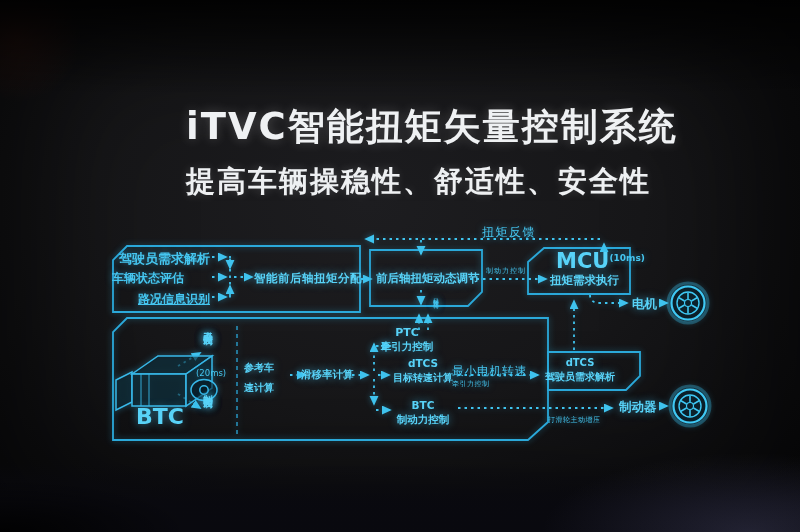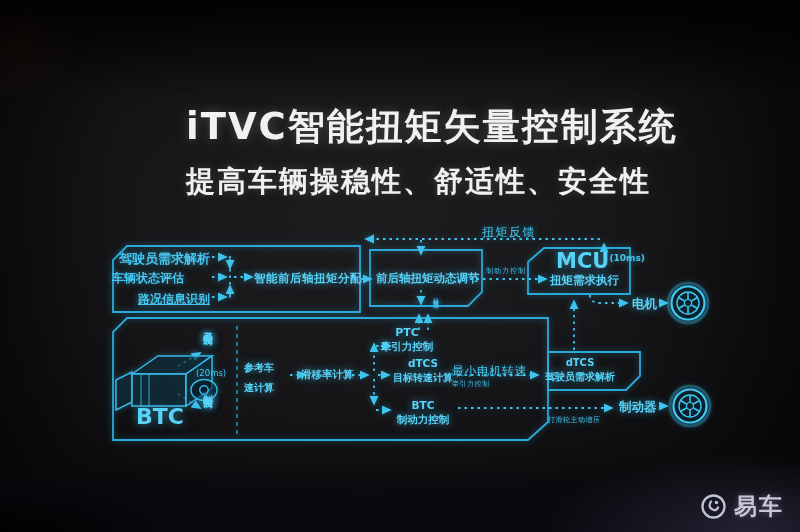--- a/index.html
+++ b/index.html
@@ -188,21 +188,13 @@
     <span class="cyb" style="font-size:10px;">驾驶员需求解析</span>
   </div>
 
   <div class="t cy" style="left:548px;top:415px;font-size:7px;letter-spacing:.5px;">打滑轮主动增压</div>
   <div class="t cyb" style="left:619px;top:399px;font-size:12.5px;">制动器</div>
 
   <div class="bottomband"></div>
   <div class="bottomglow"></div>
   <div class="podium"></div>
 
-  <div class="logo">
-    <svg width="27" height="27" viewBox="0 0 27 27">
-      <circle cx="13.5" cy="13.5" r="11" fill="none" stroke="#d0d0e4" stroke-width="2.4"></circle>
-      <path d="M11,8.5 q-3.5,5.5 1.5,8 q4,1.8 5.5,-2" fill="none" stroke="#d0d0e4" stroke-width="2.2" stroke-linecap="round"></path>
-      <circle cx="16.5" cy="9.5" r="1.7" fill="#d0d0e4"></circle>
-    </svg>
-    <span class="brand">易车</span>
-  </div>
 </div>
 
 </body></html>

